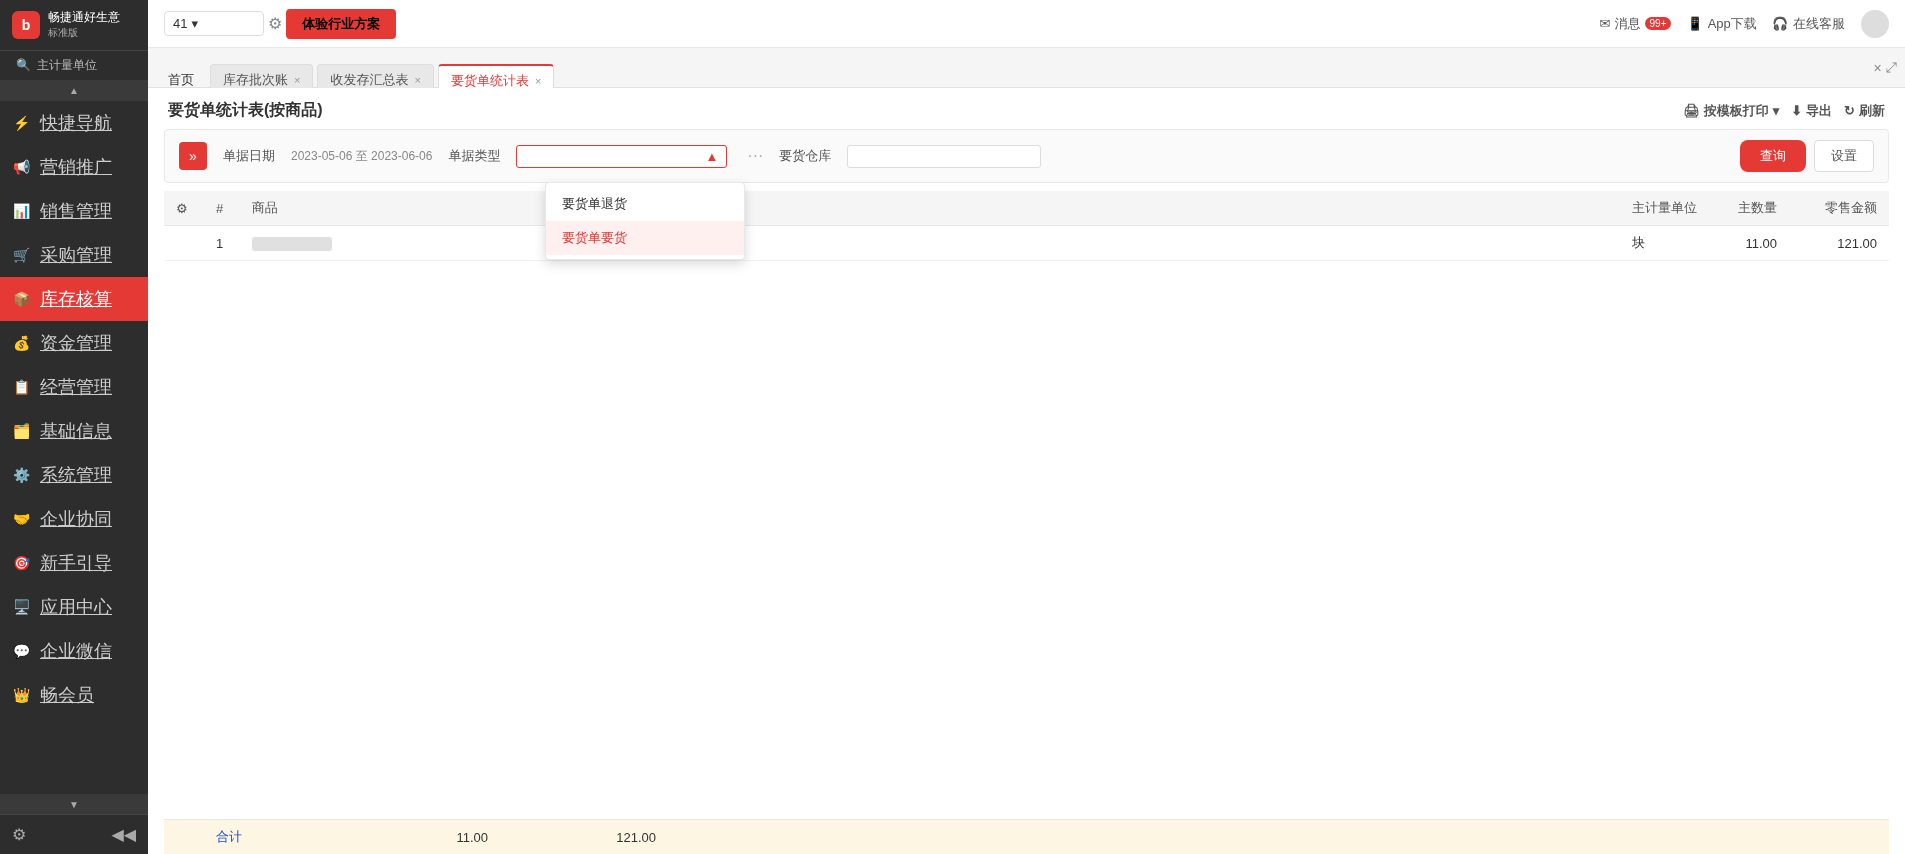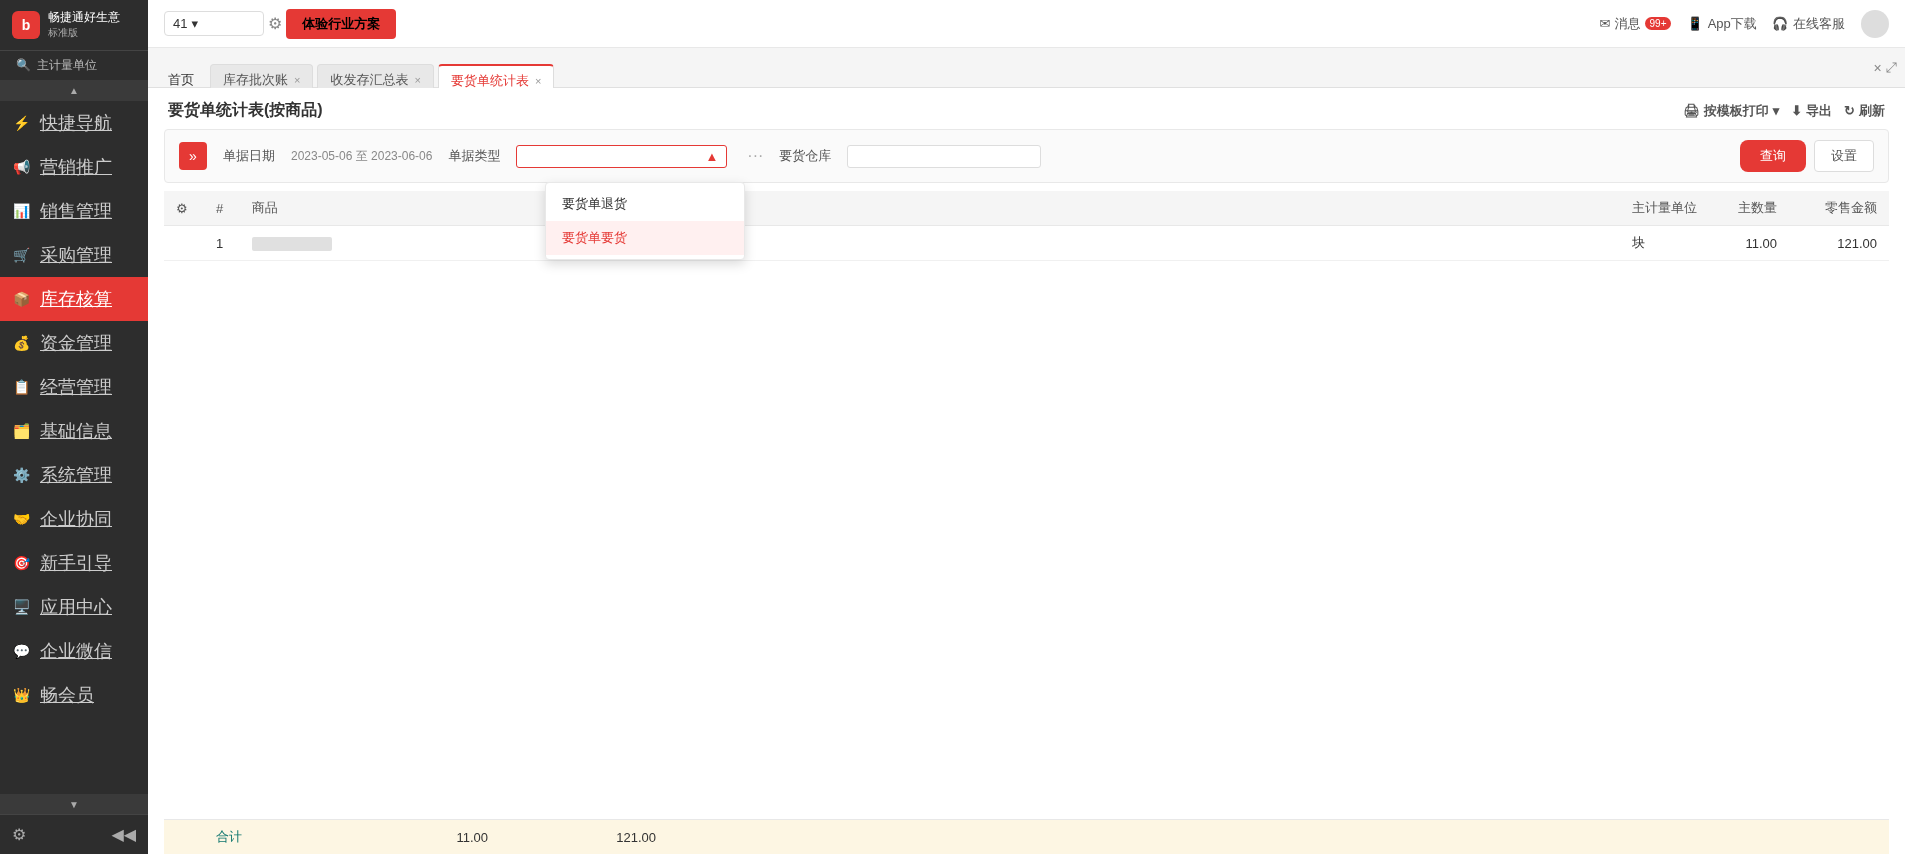--- a/index.html
+++ b/index.html
@@ -336,21 +336,21 @@
     .table-footer {
       background: #fdf6e3;
       border-top: 1px solid #e8e8e8;
       padding: 8px 12px;
       display: flex;
       align-items: center;
       margin: 0 16px;
       font-size: 13px;
       flex-shrink: 0;
     }
-    .footer-label { width: 232px; color: #0f766e; padding-left: 40px; }
+    .footer-label { width: 232px; color: #1d4ed8; padding-left: 40px; }
     .footer-qty { width: 80px; text-align: right; color: #333; font-weight: 500; }
     .footer-amount { width: 100px; text-align: right; color: #333; font-weight: 500; padding-right: 12px; margin-left: 80px; }
 
     .product-placeholder {
       display: inline-block;
       width: 80px;
       height: 14px;
       background: #e0e0e0;
       border-radius: 2px;
       vertical-align: middle;

